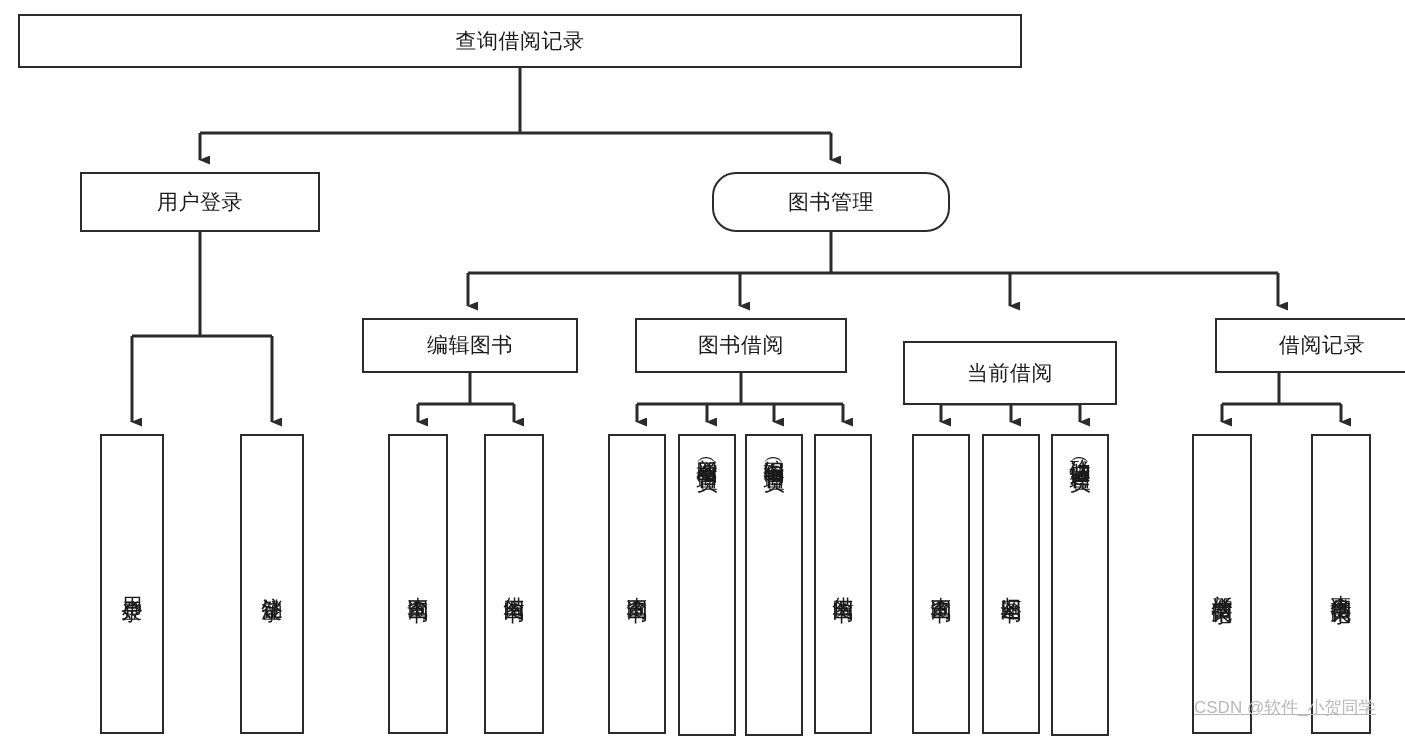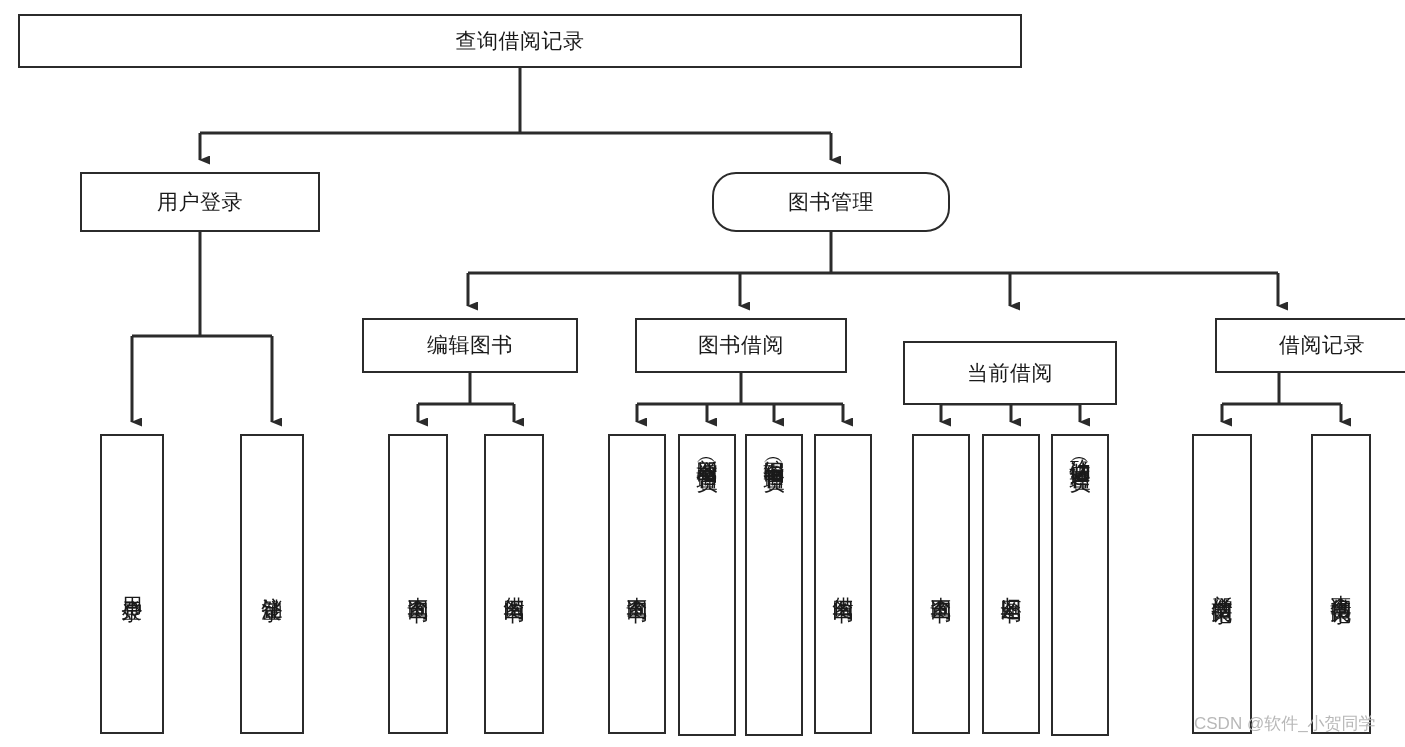--- a/index.html
+++ b/index.html
@@ -188,15 +188,15 @@
     <span class="node-label">确认归还（管理员）</span>
   </div>
 
   <div class="node-box v-node center-text" style="left:1192px; top:434px; width:60px; height:300px;">
     <span class="node-label">新增借阅记录</span>
   </div>
   <div class="node-box v-node center-text" style="left:1311px; top:434px; width:60px; height:300px;">
     <span class="node-label">查询借阅记录</span>
   </div>
 
-  <div class="watermark" style="left:1194px; top:712px;">CSDN @软件_小贺同学</div>
+  <div class="watermark" style="left:1194px; top:696px;text-decoration:underline;">CSDN @软件_小贺同学</div>
 
 </div>
 
 </body></html>

